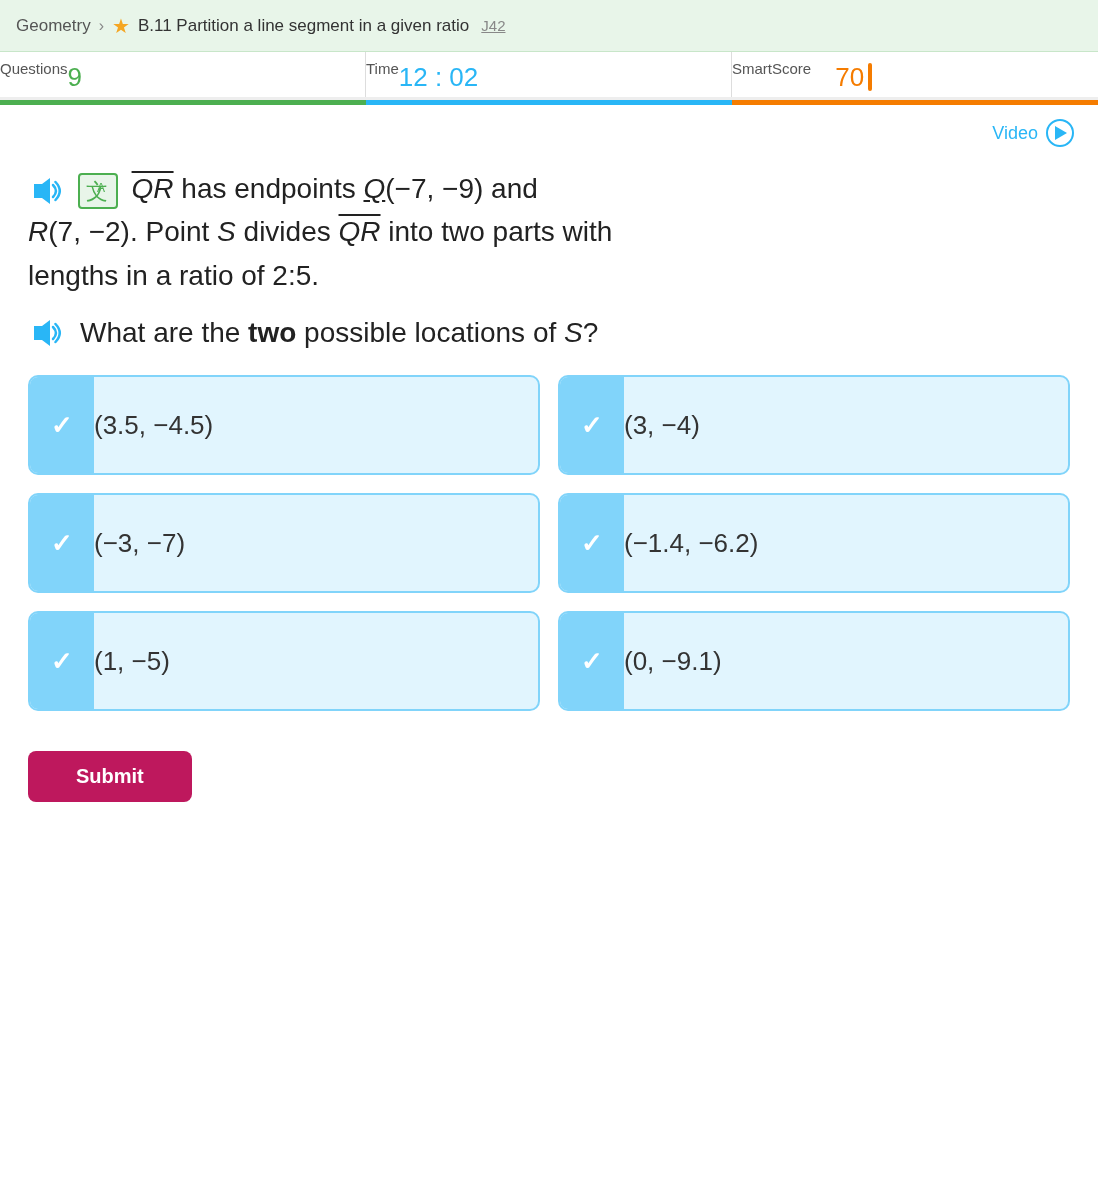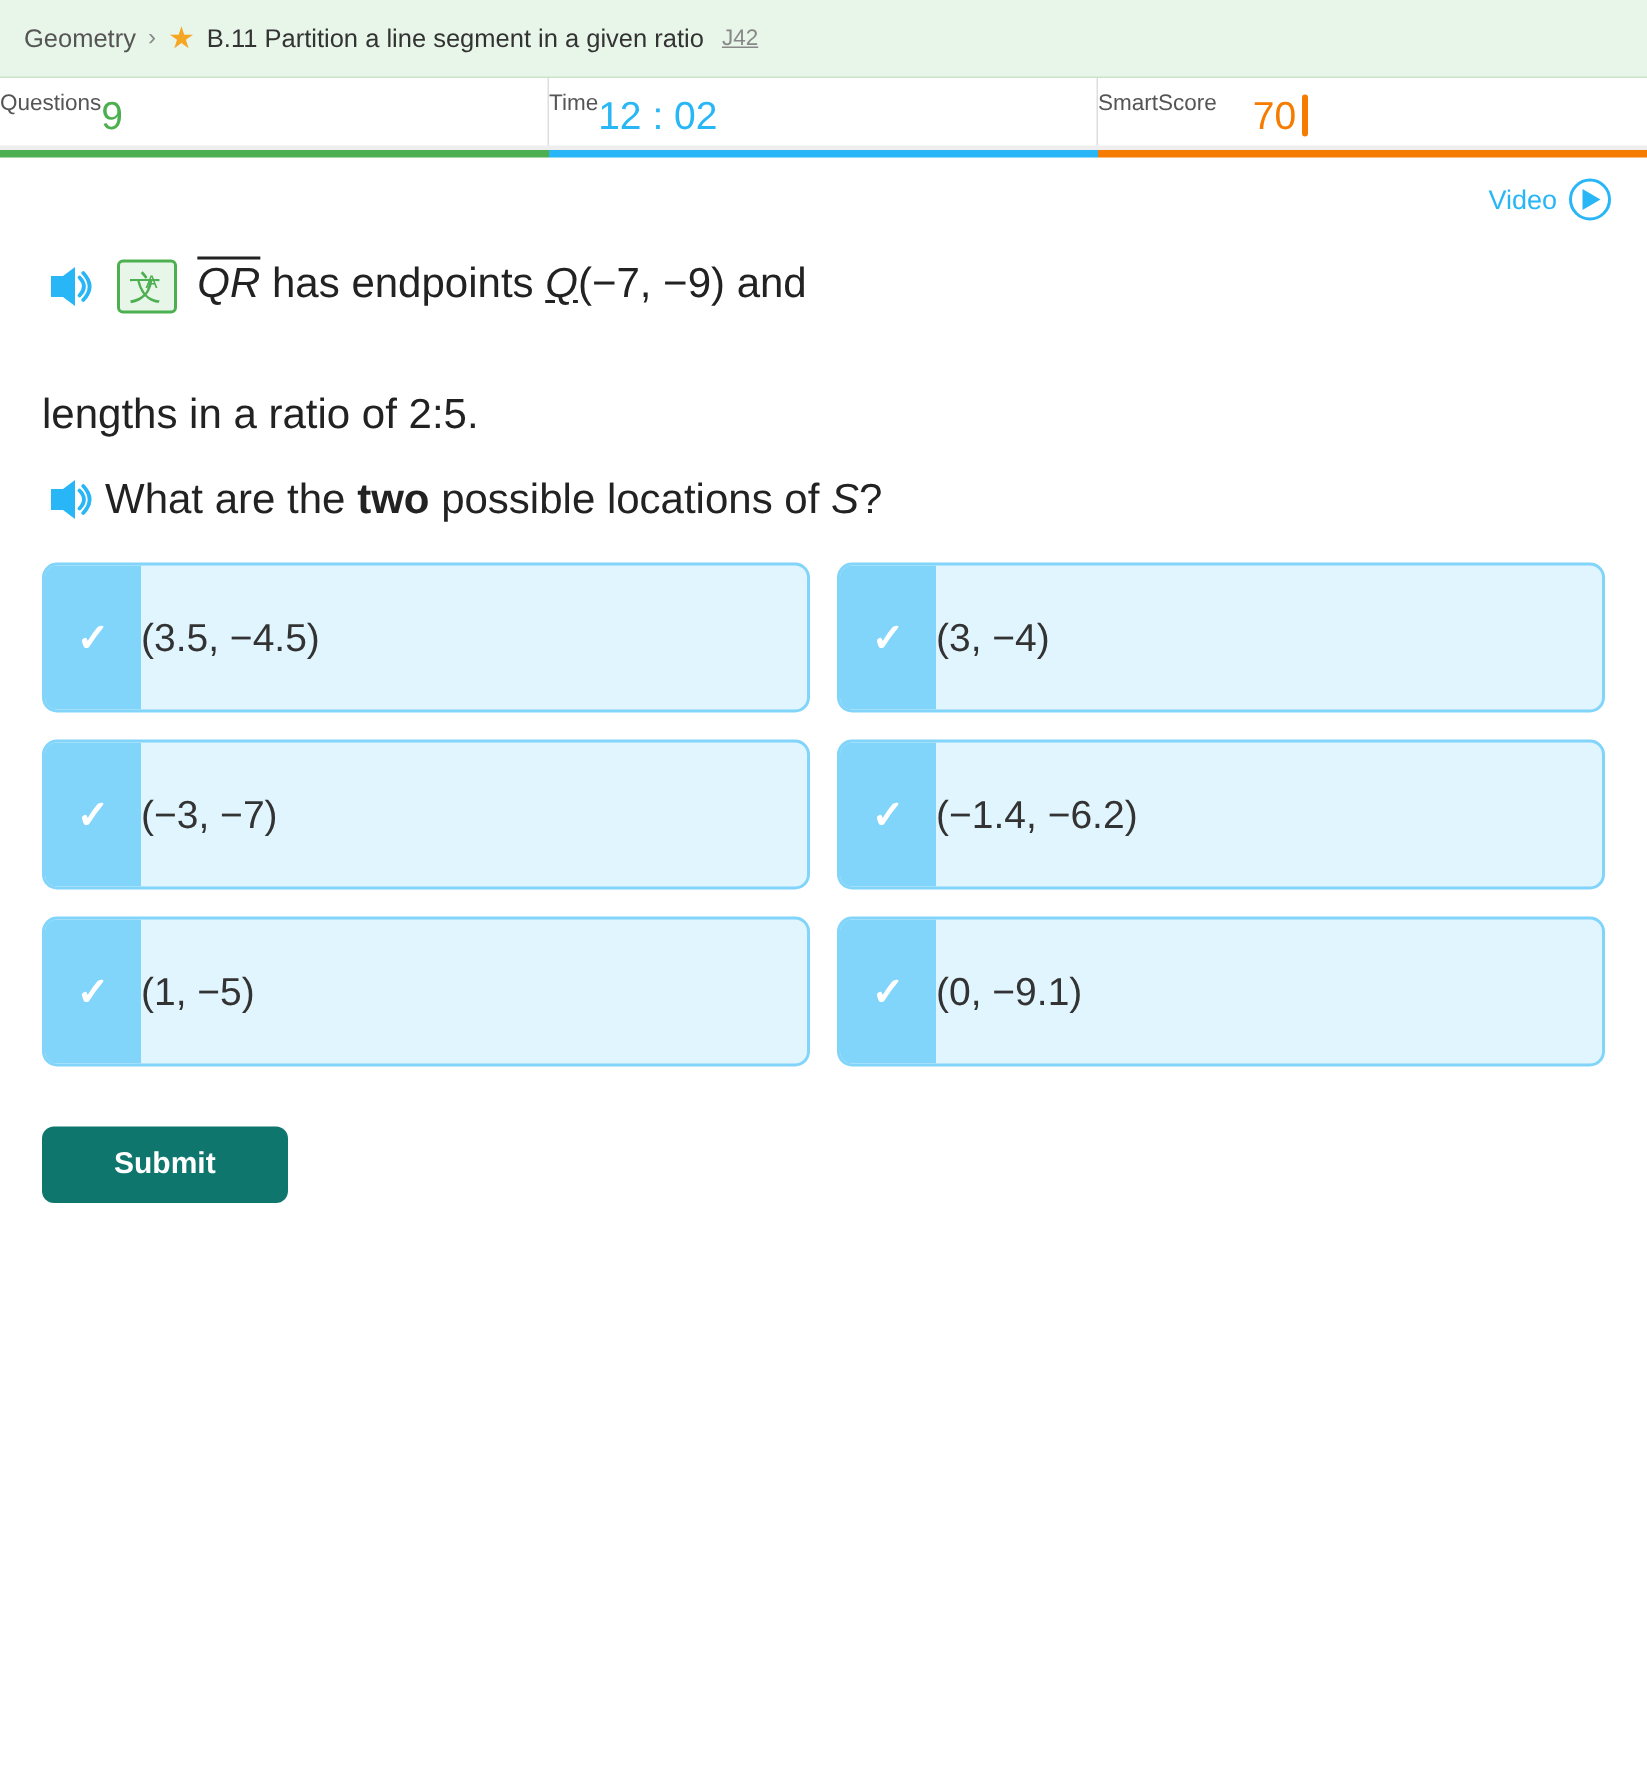--- a/index.html
+++ b/index.html
@@ -166,21 +166,21 @@
     .italic { font-style: italic; }
     .underline { text-decoration: underline; }
 
     
     .sub-question {
       padding: 18px 28px 0;
       font-size: 28px;
       color: #222;
       display: flex;
       align-items: center;
-      gap: 0;
+      gap: 10px;
     }
 
     
     .answer-grid {
       display: grid;
       grid-template-columns: 1fr 1fr;
       gap: 18px;
       padding: 24px 28px;
     }
     .answer-option {
@@ -212,21 +212,21 @@
       text-align: left;
       font-size: 26px;
       color: #333;
     }
 
     
     .bottom-area {
       padding: 16px 28px 24px;
     }
     .submit-btn {
-      background: #0f766e;
+      background: #be185d;
       color: #fff;
       border: none;
       border-radius: 8px;
       font-size: 20px;
       font-weight: 600;
       padding: 14px 48px;
       cursor: pointer;
     }
   </style>
 </head>
@@ -285,20 +285,21 @@
     </span>
     <span class="translate-icon">
       <svg width="28" height="28" viewBox="0 0 28 28">
         <text x="2" y="22" font-size="22" fill="#4caf50" font-family="Arial">文</text>
         <text x="13" y="15" font-size="12" fill="#4caf50" font-family="Arial">A</text>
       </svg>
     </span>
     <span class="overline italic">QR</span>
     <span> has endpoints <span class="italic underline">Q</span>(−7, −9) and</span>
     <br>
+    <span><span class="italic">R</span>(7, −2). Point <span class="italic">S</span> divides <span class="overline italic">QR</span> into two parts with</span>
     <br>
     <span>lengths in a ratio of 2:5.</span>
   </div>
 </div>
 
 <div class="sub-question">
   <span class="audio-icon">
     <svg width="36" height="36" viewBox="0 0 36 36" fill="none">
       <polygon points="6,11 14,11 22,5 22,31 14,25 6,25" fill="#29b6f6"></polygon>
       <path d="M25 12 Q31 18 25 24" stroke="#29b6f6" stroke-width="2.5" fill="none" stroke-linecap="round"></path>

